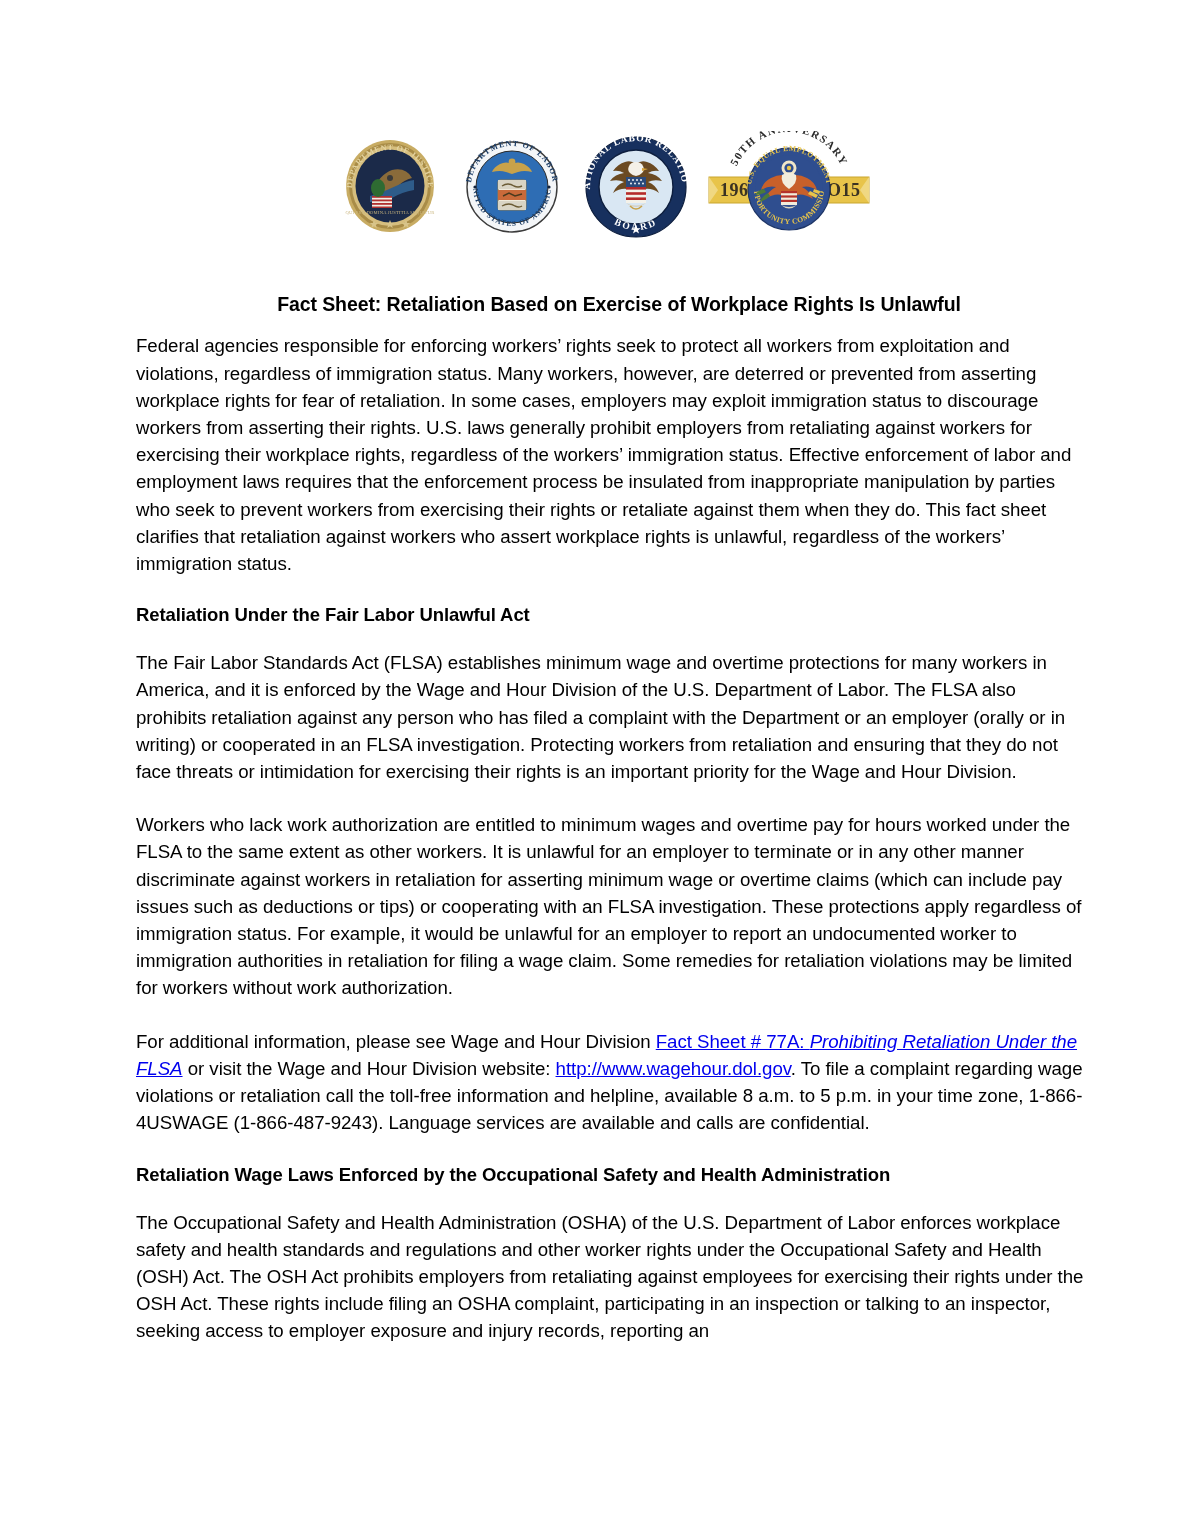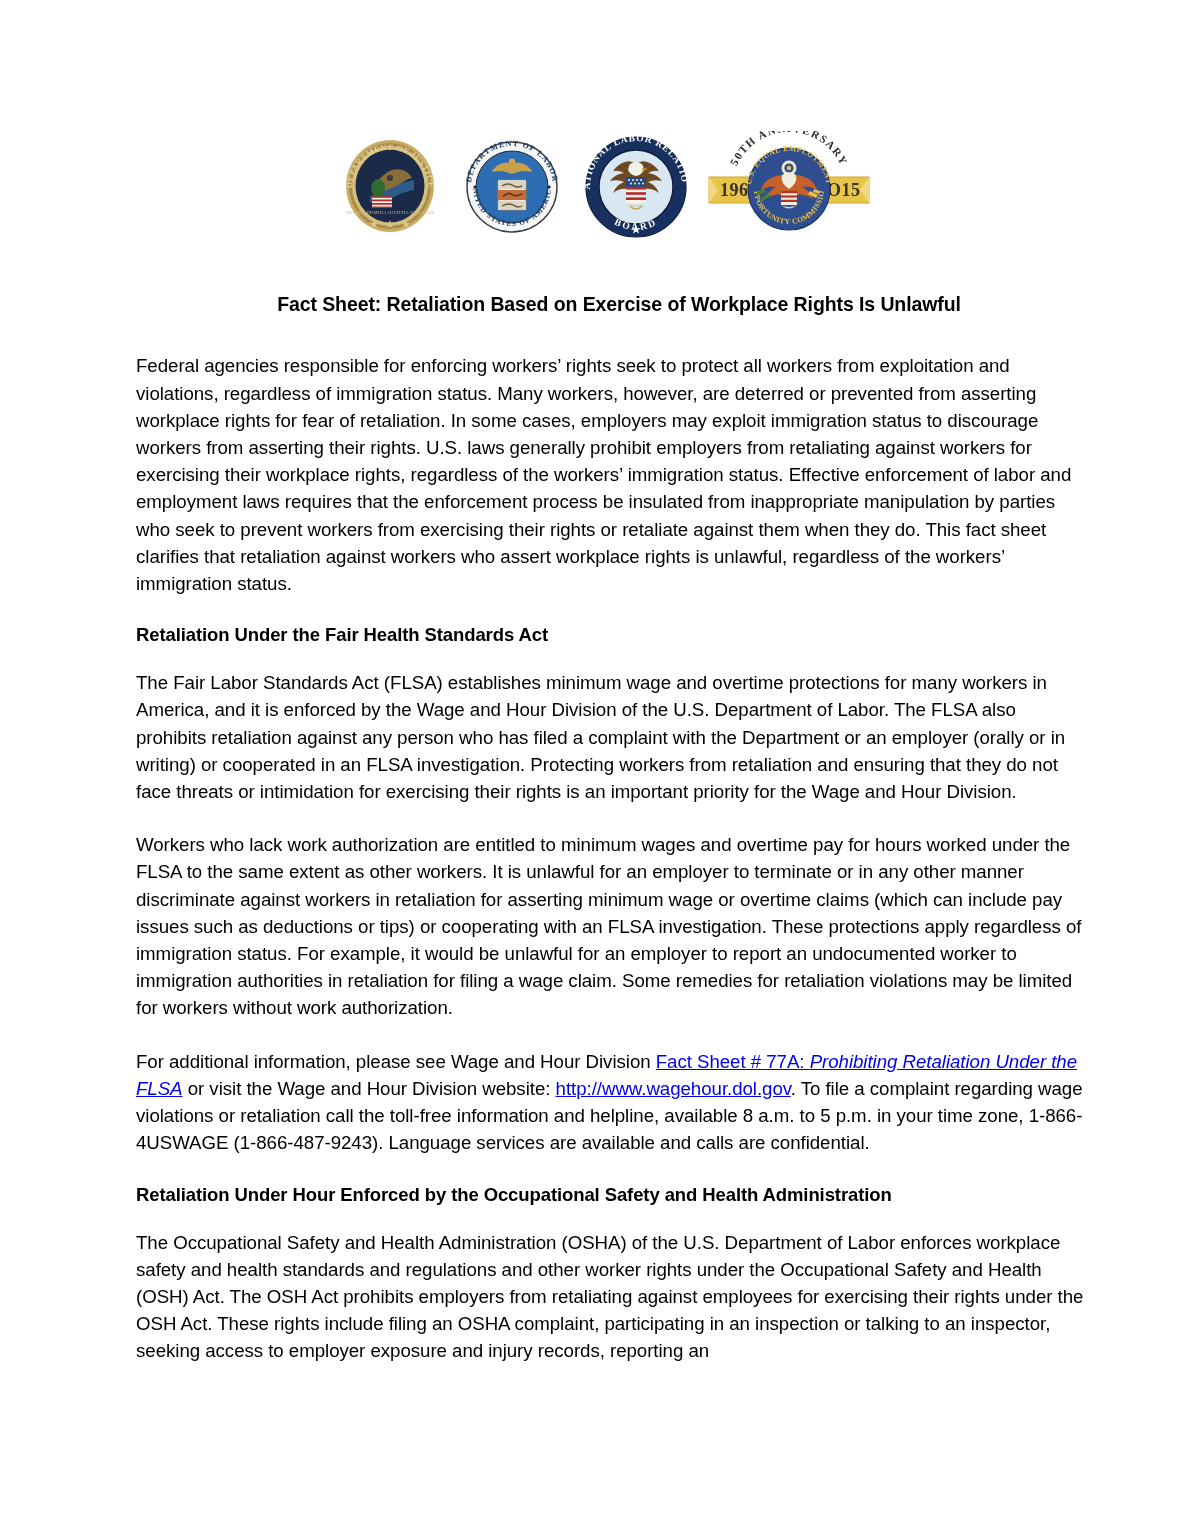--- a/index.html
+++ b/index.html
@@ -39,21 +39,21 @@
     position: absolute;
     left: 136px;
     top: 292px;
     width: 966px;
   }
   .doc-title {
     font-size: 19.5px;
     font-weight: bold;
     text-align: center;
     letter-spacing: -0.1px;
-    margin: 0 0 36px 0;
+    margin: 0 0 16px 0;
     line-height: 1.25;
   }
   .section-heading {
     font-size: 18.5px;
     font-weight: bold;
     margin: 0 0 22px 0;
     line-height: 1.3;
     letter-spacing: -0.1px;
   }
   p.body {
@@ -240,26 +240,26 @@
       </svg>
     </div>
   </div>
 
   <div class="doc">
 
     <h1 class="doc-title">Fact Sheet:  Retaliation Based on Exercise of Workplace Rights Is Unlawful</h1>
 
     <p class="body">Federal agencies responsible for enforcing workers’ rights seek to protect all workers from exploitation and violations, regardless of immigration status.  Many workers, however, are deterred or prevented from asserting workplace rights for fear of retaliation.  In some cases, employers may exploit immigration status to discourage workers from asserting their rights.  U.S. laws generally prohibit employers from retaliating against workers for exercising their workplace rights, regardless of the workers’ immigration status.  Effective enforcement of labor and employment laws requires that the enforcement process be insulated from inappropriate manipulation by parties who seek to prevent workers from exercising their rights or retaliate against them when they do.  This fact sheet clarifies that retaliation against workers who assert workplace rights is unlawful, regardless of the workers’ immigration status.</p>
 
-    <h2 class="section-heading">Retaliation Under the Fair Health Standards Act</h2>
+    <h2 class="section-heading">Retaliation Under the Fair Labor Unlawful Act</h2>
 
     <p class="body">The Fair Labor Standards Act (FLSA) establishes minimum wage and overtime protections for many workers in America, and it is enforced by the Wage and Hour Division of the U.S. Department of Labor.  The FLSA also prohibits retaliation against any person who has filed a complaint with the Department or an employer (orally or in writing) or cooperated in an FLSA investigation.  Protecting workers from retaliation and ensuring that they do not face threats or intimidation for exercising their rights is an important priority for the Wage and Hour Division.</p>
 
     <p class="body">Workers who lack work authorization are entitled to minimum wages and overtime pay for hours worked under the FLSA to the same extent as other workers.  It is unlawful for an employer to terminate or in any other manner discriminate against workers in retaliation for asserting minimum wage or overtime claims (which can include pay issues such as deductions or tips) or cooperating with an FLSA investigation.  These protections apply regardless of immigration status.  For example, it would be unlawful for an employer to report an undocumented worker to immigration authorities in retaliation for filing a wage claim.  Some remedies for retaliation violations may be limited for workers without work authorization.</p>
 
     <p class="body"><span>For additional information, please see Wage and Hour Division </span><a class="doclink" href="#"><span>Fact Sheet # 77A: </span><span class="italic" style="font-style:italic">Prohibiting Retaliation Under the FLSA</span></a><span> or visit the Wage and Hour Division website: </span><a class="doclink nowrap" href="#">http://www.wagehour.dol.gov</a><span>.  To file a complaint regarding wage violations or retaliation call the toll-free information and helpline, available 8 a.m. to 5 p.m. in your time zone, 1-866-4USWAGE (1-866-487-9243).  Language services are available and calls are confidential.</span></p>
 
-    <h2 class="section-heading">Retaliation Under Hour Enforced by the Occupational Safety and Health Administration</h2>
+    <h2 class="section-heading">Retaliation Wage Laws Enforced by the Occupational Safety and Health Administration</h2>
 
     <p class="body">The Occupational Safety and Health Administration (OSHA) of the U.S. Department of Labor enforces workplace safety and health standards and regulations and other worker rights under the Occupational Safety and Health (OSH) Act.  The OSH Act prohibits employers from retaliating against employees for exercising their rights under the OSH Act.  These rights include filing an OSHA complaint, participating in an inspection or talking to an inspector, seeking access to employer exposure and injury records, reporting an</p>
 
   </div>
 </div>
 
 </body></html>

